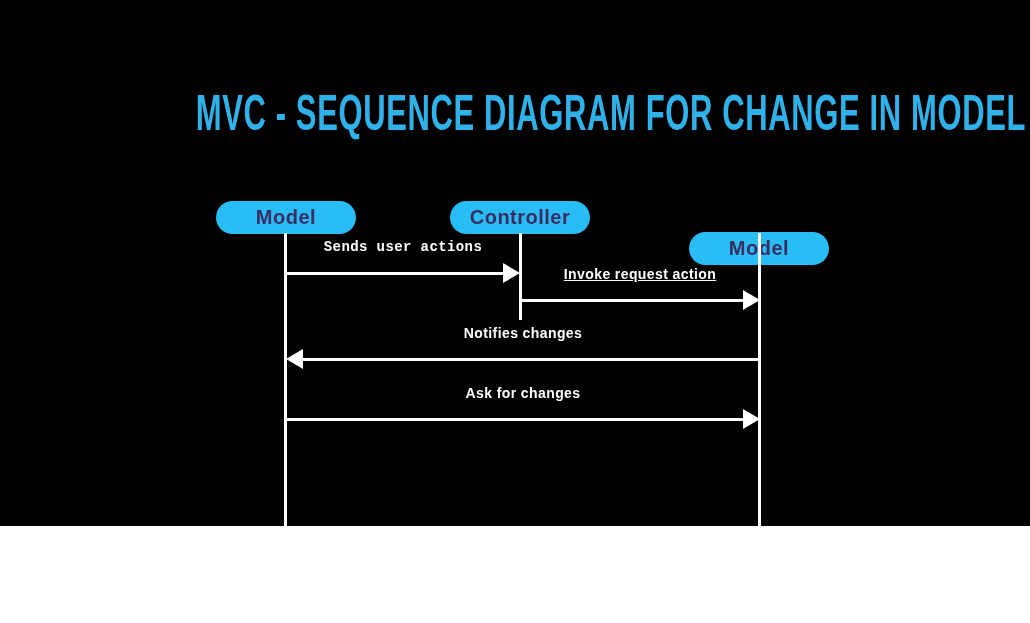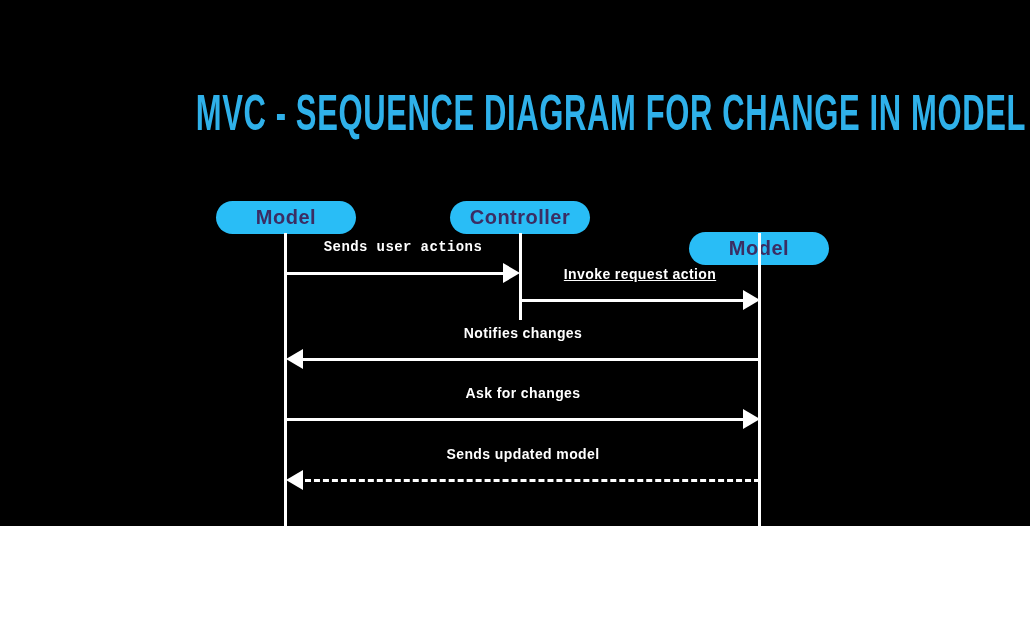--- a/index.html
+++ b/index.html
@@ -131,21 +131,14 @@
   </div>
 
   <div class="msg" style="left:286px; top:383px; width:474px;">
     <div class="msg-label">Ask for changes</div>
     <div class="msg-arrow right solid">
       <div class="shaft"></div>
       <div class="head"></div>
     </div>
   </div>
 
-  <div class="msg" style="left:286px; top:444px; width:474px;">
-    <div class="msg-label">Sends updated model</div>
-    <div class="msg-arrow left dashed">
-      <div class="shaft"></div>
-      <div class="head"></div>
-    </div>
-  </div>
 
 </div>
 
 </body></html>

